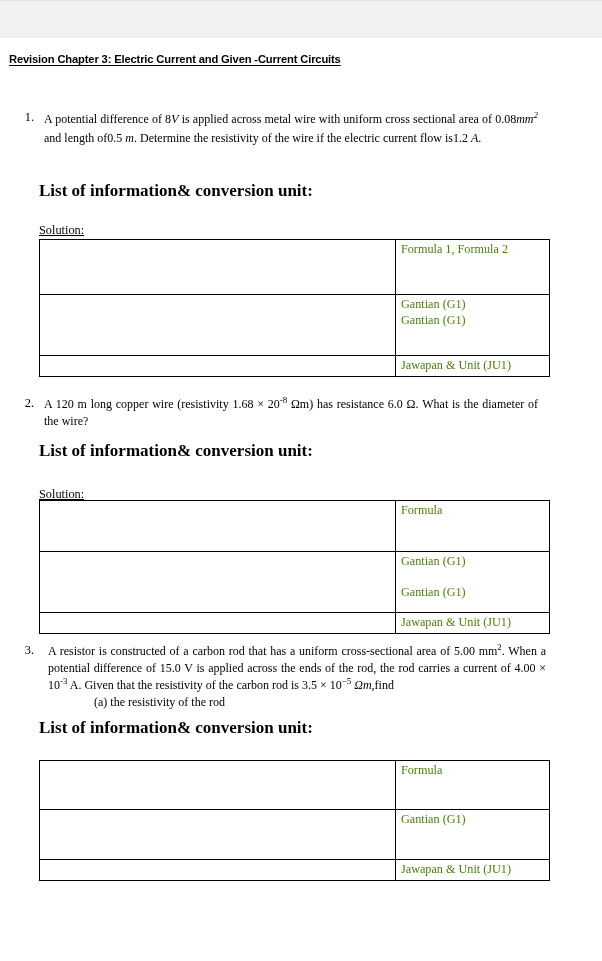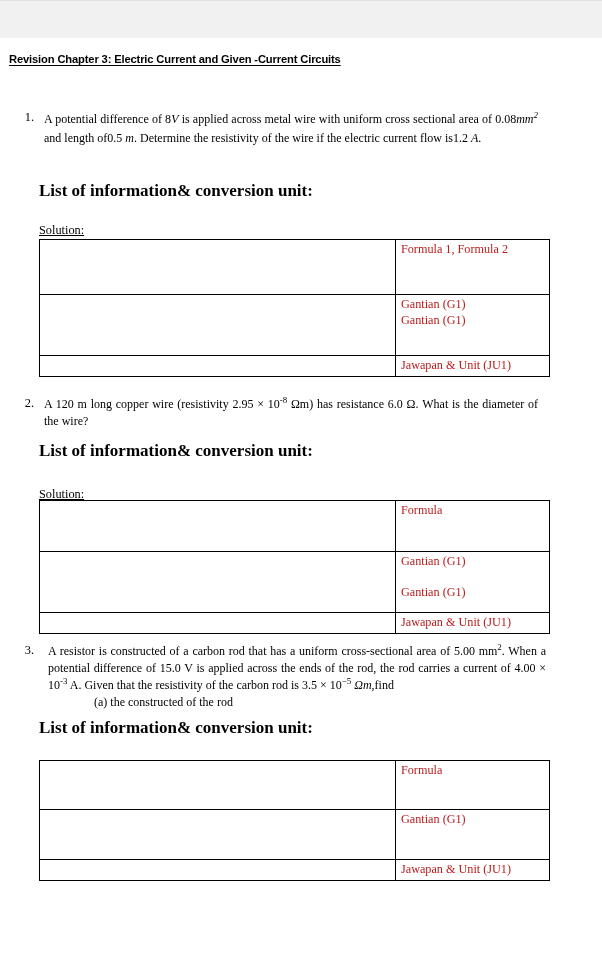--- a/index.html
+++ b/index.html
@@ -77,21 +77,21 @@
     position: absolute;
     border-collapse: collapse;
     table-layout: fixed;
   }
   table.sheet td {
     border: 1px solid #000000;
     vertical-align: top;
     padding: 2px 0 0 5px;
     font-size: 12.2px;
     line-height: 1.28;
-    color: #b91c1c;
+    color: #4d7c0f;
   }
   td.blank-col { width: 350px; }
   td.note-col  { width: 148px; }
   i.mu { font-style: italic; }
   sup.ex {
     font-size: 0.74em;
     vertical-align: super;
     line-height: 0;
   }
 </style>
@@ -134,21 +134,21 @@
     <td class="note-col">
       <span>Jawapan &amp; Unit (JU1)</span>
     </td>
   </tr>
 </tbody>
   </table>
 
 <div class="qnum" style="left:18px; top:396px; width:16px;">2.</div>
 
 <div class="qtext tight" style="left:44px; top:396px; width:494px;">
-  <span>A 120 m long copper wire (resistivity 2.95 × 10</span><sup class="ex">-8</sup><span> Ωm) has resistance 6.0 Ω.  What is the diameter of the wire?</span>
+  <span>A 120 m long copper wire (resistivity 1.68 × 20</span><sup class="ex">-8</sup><span> Ωm) has resistance 6.0 Ω.  What is the diameter of the wire?</span>
 </div>
 
 <div class="list-info" style="left:39px; top:441px;">List of information&amp; conversion unit:</div>
 
 <div class="solution-label" style="left:39px; top:487px;">Solution:</div>
 
 <table class="sheet" style="left:39px; top:500px; width:499px;">
   <tbody>
       <tr>
     <td class="blank-col" style="height:48px;"></td>
@@ -169,21 +169,21 @@
       <span>Jawapan &amp; Unit (JU1)</span>
     </td>
   </tr>
 </tbody>
   </table>
 
 <div class="qnum" style="left:18px; top:643px; width:16px;">3.</div>
 
 <div class="qtext tight" style="left:48px; top:643px; width:498px;">
   <span>A resistor is constructed of a carbon rod that has a uniform cross-sectional area of 5.00 mm</span><sup class="ex">2</sup><span>. When a potential difference of 15.0 V is applied across the ends of the rod, the rod carries a current of 4.00 × 10</span><sup class="ex">-3</sup><span> A. Given that the resistivity of the carbon rod is 3.5 × 10</span><sup class="ex">−5</sup><i class="mu"> Ωm</i><span>,find</span>
-  <span class="sub-item">(a)  the constructed of the rod</span>
+  <span class="sub-item">(a)  the resistivity of the rod</span>
 </div>
 
 <div class="list-info" style="left:39px; top:718px;">List of information&amp; conversion unit:</div>
 
 <table class="sheet" style="left:39px; top:760px; width:499px;">
   <tbody>
       <tr>
     <td class="blank-col" style="height:46px;"></td>
     <td class="note-col">
       <span>Formula</span>

